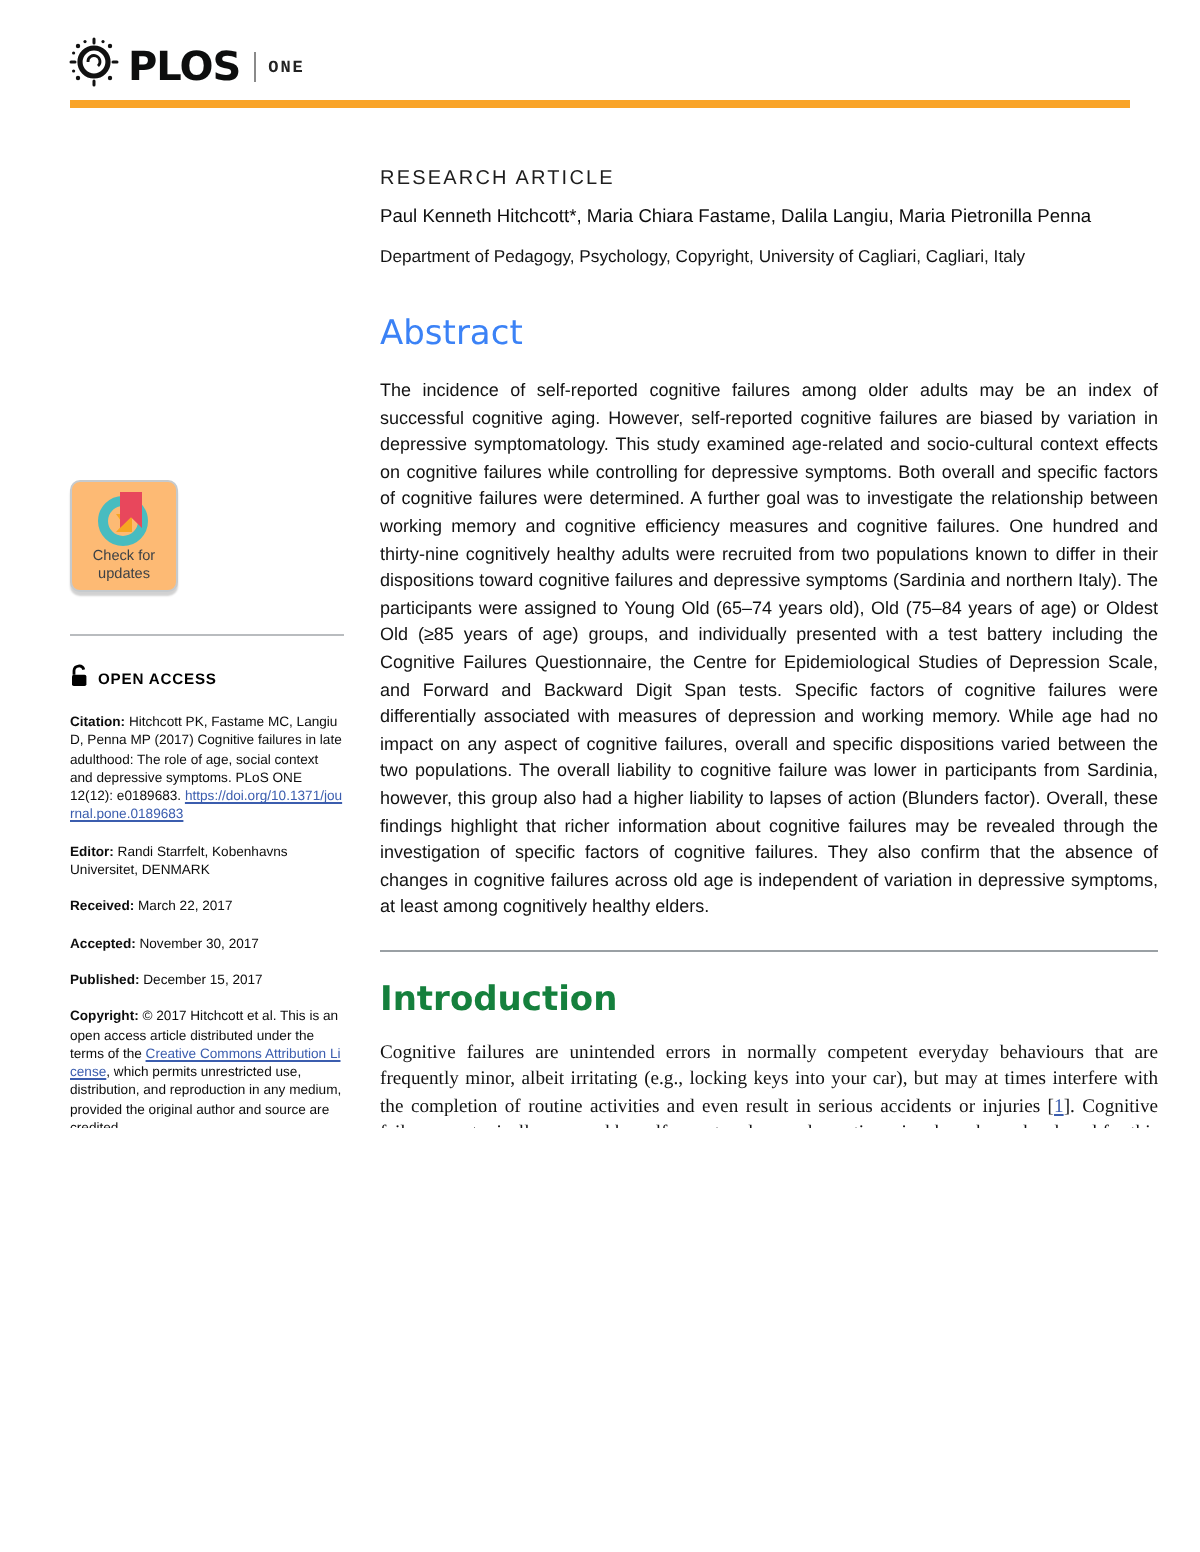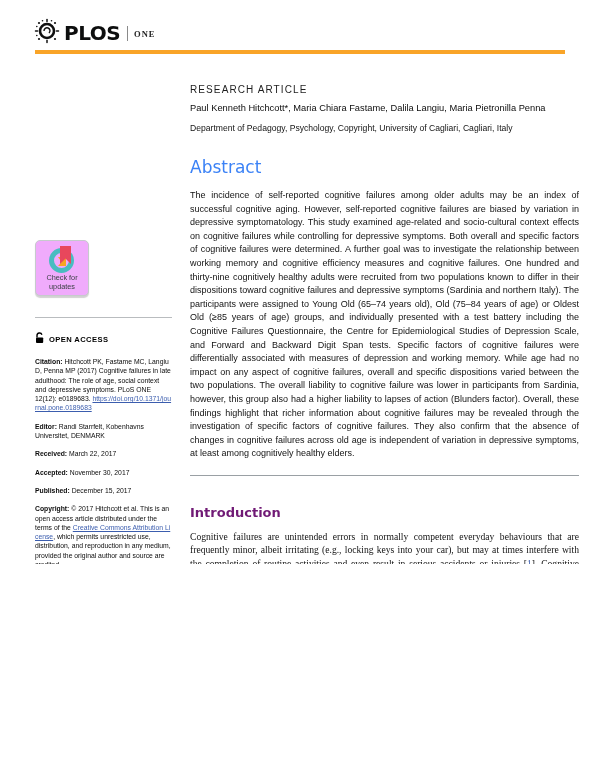--- a/index.html
+++ b/index.html
@@ -4,26 +4,26 @@
 <style>
   html,body{margin:0;padding:0;background:#ffffff;}
   .page{position:relative;width:600px;height:564px;background:#fff;overflow:hidden;
         font-family:"Liberation Sans",sans-serif;color:#111;}
 
   
   .logo{position:absolute;left:34px;top:17px;display:flex;align-items:center;height:32px;cursor:pointer;}
   .logo-icon{margin-right:4px;}
   .logo-plos{font-family:"DejaVu Sans",sans-serif;font-weight:bold;font-size:20px;letter-spacing:-0.5px;color:#0d0e0e;}
   .logo-divider{width:1px;height:15px;background:#8a8a8a;margin:0 6px 0 7px;}
-  .logo-one{font-family:Liberation Serif, serif;font-weight:bold;font-size:8.5px;letter-spacing:1px;color:#222;margin-top:2px;}
+  .logo-one{font-family:Liberation Mono, monospace;font-weight:bold;font-size:8.5px;letter-spacing:1px;color:#222;margin-top:2px;}
   .masthead-rule{position:absolute;left:35px;top:50px;width:530px;height:4px;background:#F9A428;}
 
   
   .sidebar{position:absolute;left:35px;top:240px;width:137px;}
-  .crossmark-badge{position:relative;width:52px;height:54px;background:#f0abfc;border:1px solid #c6cacd;
+  .crossmark-badge{position:relative;width:52px;height:54px;background:#fdba74;border:1px solid #c6cacd;
         border-radius:5px;box-shadow:0 2px 1px rgba(0,0,0,.18);cursor:pointer;}
   .cm-icon{position:relative;width:32px;height:27px;margin:5px auto 0;}
   .cm-ring{position:absolute;left:3px;top:2px;width:15px;height:15px;border:5px solid #48BCC0;border-radius:50%;}
   .cm-orange{position:absolute;left:12px;top:11px;width:8px;height:9px;background:#F6A623;
         clip-path:polygon(0 0,100% 0,100% 100%,0 100%,45% 55%);}
   .cm-bm{position:absolute;left:14px;top:0;width:11px;height:18px;background:#E8475C;
         clip-path:polygon(0 0,100% 0,100% 100%,50% 70%,0 100%);}
   .cm-text{font-size:7.3px;line-height:8.6px;text-align:center;color:#3c4146;margin-top:1px;}
   .sidebar-divider{border-top:1px solid #b9bcbf;margin-top:21px;}
   .open-access{display:flex;align-items:center;gap:4px;font-weight:bold;font-size:7.6px;
@@ -37,21 +37,21 @@
   .kicker{font-size:10px;letter-spacing:1.1px;color:#1d1d1d;margin:0 0 8px;}
   h1.title{font-family:"DejaVu Sans",sans-serif;font-weight:normal;font-size:18px;line-height:21.5px;
         letter-spacing:-0.2px;margin:0 0 15px;color:#101010;}
   .authors{font-weight:normal;font-size:9.3px;margin:0 0 10px;color:#0c0c0c;}
   .affiliation{font-size:8.6px;margin:0 0 13px;color:#141414;}
   .email-line{font-size:8.6px;margin:0;}
   .email-line .marker{font-weight:bold;margin-right:2px;}
   h2.abstract-h{font-family:"DejaVu Sans",sans-serif;font-weight:normal;font-size:17px;margin:24px 0 12px;color:#3b82f6;}
   .abstract{font-size:9px;line-height:13.6px;text-align:justify;margin:0;color:#121212;hyphens:auto;}
   .section-rule{border-top:1px solid #9aa0a4;margin:14px 0 0;}
-  h3.intro-h{font-family:"DejaVu Sans",sans-serif;font-weight:bold;font-size:13px;margin:29px 0 10px;color:#701a75;}
+  h3.intro-h{font-family:"DejaVu Sans",sans-serif;font-weight:bold;font-size:17px;margin:14px 0 10px;color:#15803d;}
   .intro{font-family:"Liberation Serif",serif;font-size:9.6px;line-height:13.4px;text-align:justify;margin:0;color:#121212;hyphens:auto;}
 
   
   .footer-rule{position:absolute;left:35px;top:725px;width:543px;border-top:1.5px solid #1f1f1f;}
   .footer-row{position:absolute;left:35px;top:732px;width:543px;display:flex;justify-content:space-between;
         font-size:7.8px;color:#0c0c0c;align-items:baseline;}
   .footer-left{display:flex;gap:5px;align-items:baseline;white-space:nowrap;}
   .footer-left .journal{font-weight:bold;}
   .footer-left .date{margin-left:5px;}
 </style>

